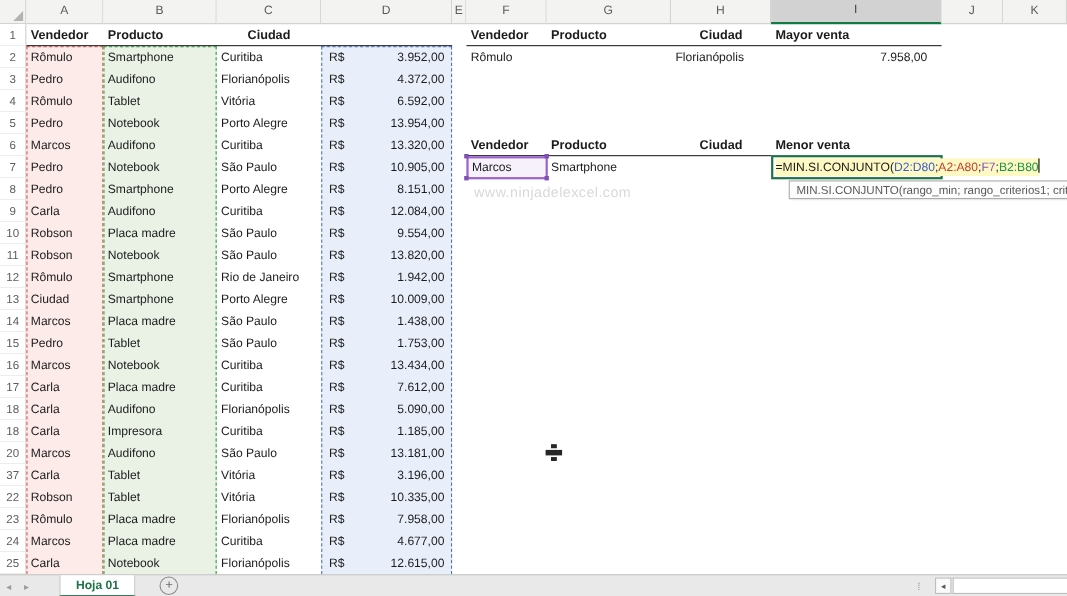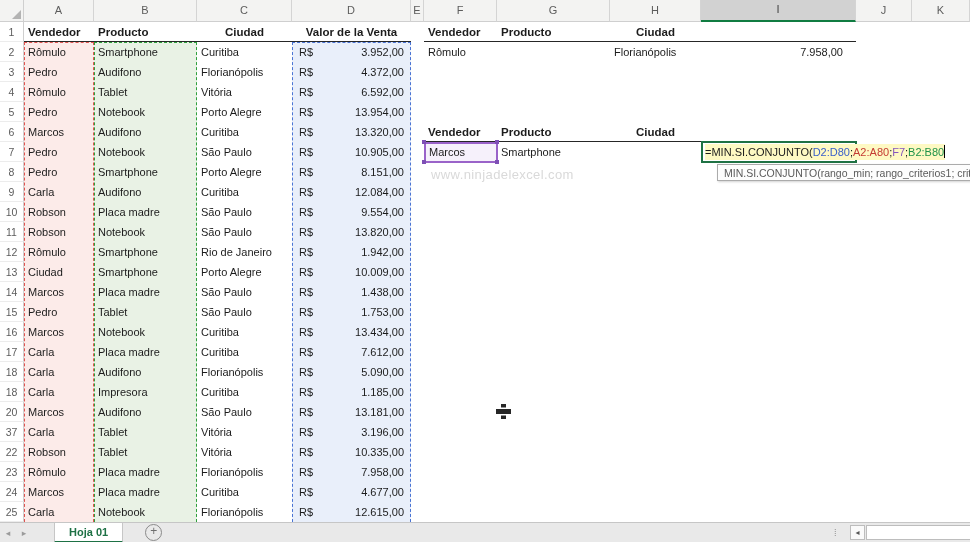--- a/index.html
+++ b/index.html
@@ -145,21 +145,20 @@
 
   <div class="range range-a"></div>
   <div class="range range-b"></div>
   <div class="range range-d"></div>
 
   <div class="maintable">
     <div class="trow hrow">
       <div class="cell ca">Vendedor</div>
       <div class="cell cb">Producto</div>
       <div class="cell cc">Ciudad</div>
-      <div class="cell cd">Valor de la Venta</div>
     </div>
     <div>
         <div class="trow">
         <div class="cell ca">Rômulo</div>
         <div class="cell cb">Smartphone</div>
         <div class="cell cc">Curitiba</div>
         <div class="cell cd">
           <span>R$</span>
           <span>3.952,00</span>
         </div>
@@ -375,32 +374,34 @@
   </div>
 
   <div class="underline u-main"></div>
   <div class="underline u-mayor"></div>
   <div class="underline u-menor"></div>
 
   <div class="rrow hdr" style="top:22px;">
     <div class="rf">Vendedor</div>
     <div class="rg">Producto</div>
     <div class="rh">Ciudad</div>
+    <div class="ri">Mayor venta</div>
   </div>
   <div class="rrow" style="top:42px;">
     <div class="rf">Rômulo</div>
     <div class="rg"></div>
     <div class="rh">Florianópolis</div>
     <div class="ri num">7.958,00</div>
   </div>
 
   <div class="rrow hdr" style="top:122px;">
     <div class="rf">Vendedor</div>
     <div class="rg">Producto</div>
     <div class="rh">Ciudad</div>
+    <div class="ri">Menor venta</div>
   </div>
   <div class="rrow" style="top:142px;">
     <div class="rf"></div>
     <div class="rg">Smartphone</div>
     <div class="rh"></div>
     <div class="ri"></div>
   </div>
 
   <div class="refcell">Marcos</div>
   <div class="handle" style="left:422px;top:140px;"></div>

